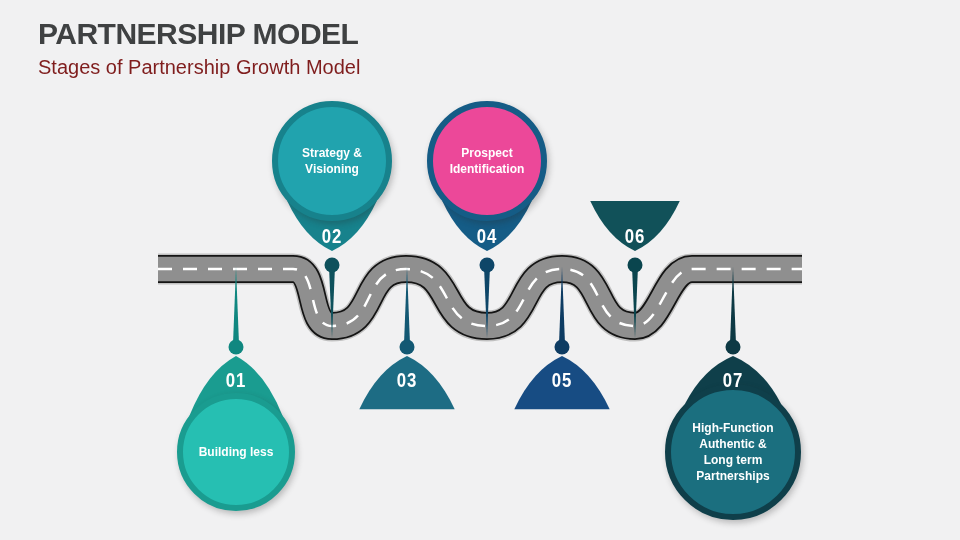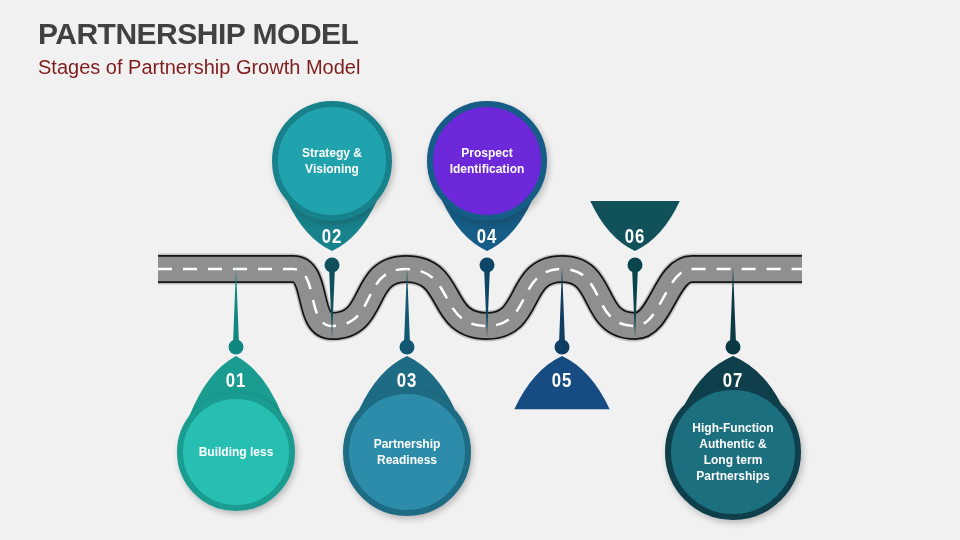--- a/index.html
+++ b/index.html
@@ -78,28 +78,24 @@
     <div class="b-num" style="top: 13px;">01</div>
   </div>
       <div class="balloon" style="left: 272px; width: 120px; top: 101px; height: 150px;">
     <div class="b-circle" style="height: 120px; width: 120px; background: rgb(33, 163, 174); border: 6px solid rgb(23, 130, 140); top: 0px;">
       <div class="b-label">Strategy &amp;
 Visioning</div>
     </div>
     <div class="b-num" style="top: 124px;">02</div>
   </div>
       <div class="balloon" style="left: 343px; width: 128px; top: 356px; height: 160px;">
-    <div class="b-circle" style="height: 128px; width: 128px; background: rgb(46, 140, 171); border: 6px solid rgb(29, 108, 132); top: 32px;">
-      <div class="b-label">Partnership
-Readiness</div>
-    </div>
     <div class="b-num" style="top: 13px;">03</div>
   </div>
       <div class="balloon" style="left: 427px; width: 120px; top: 101px; height: 150px;">
-    <div class="b-circle" style="height: 120px; width: 120px; background: #6d28d9; border: 6px solid rgb(21, 92, 134); top: 0px;">
+    <div class="b-circle" style="height: 120px; width: 120px; background: #ec4899; border: 6px solid rgb(21, 92, 134); top: 0px;">
       <div class="b-label">Prospect
 Identification</div>
     </div>
     <div class="b-num" style="top: 124px;">04</div>
   </div>
       <div class="balloon" style="left: 498px; width: 128px; top: 356px; height: 160px;">
     <div class="b-num" style="top: 13px;">05</div>
   </div>
       <div class="balloon" style="left: 575px; width: 120px; top: 101px; height: 150px;">
     <div class="b-num" style="top: 124px;">06</div>

